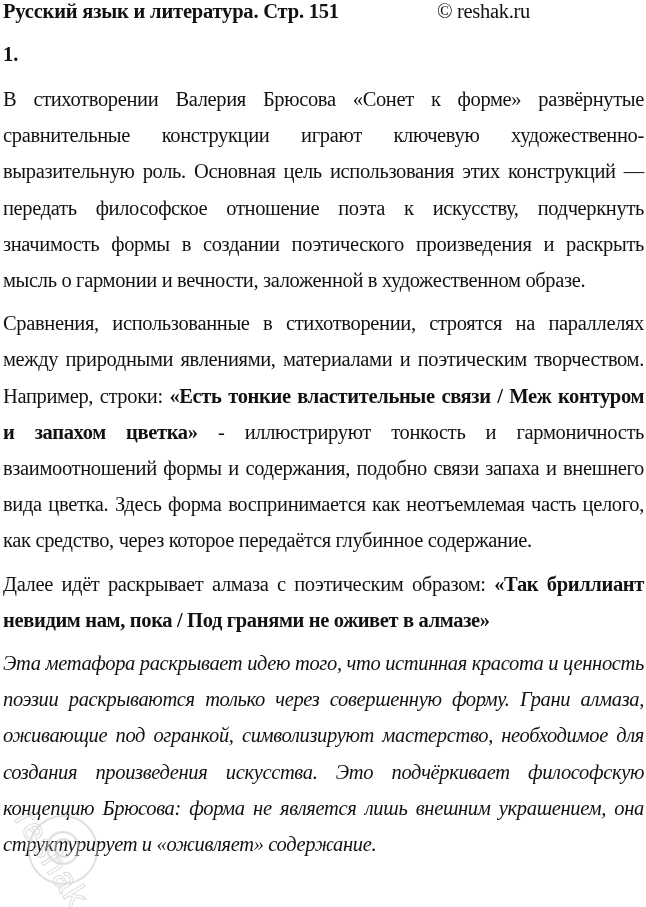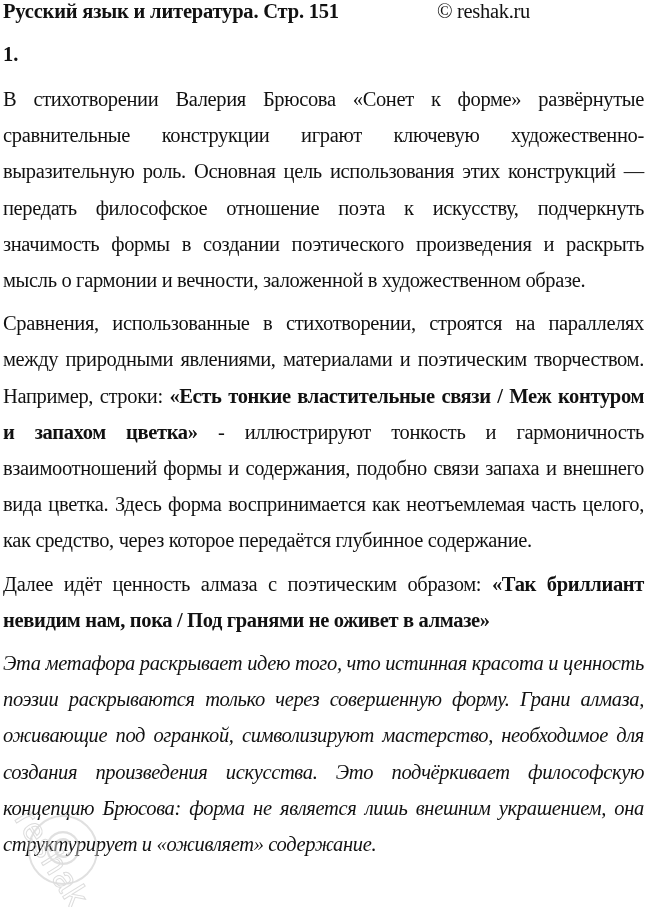--- a/index.html
+++ b/index.html
@@ -111,21 +111,21 @@
 
   <p class="para p1">
     <span>В стихотворении Валерия Брюсова «Сонет к форме» развёрнутые сравнительные конструкции играют ключевую художественно-выразительную роль. Основная цель использования этих конструкций — передать философское отношение поэта к искусству, подчеркнуть значимость формы в создании поэтического произведения и раскрыть мысль о гармонии и вечности, заложенной в художественном образе.</span>
   </p>
 
   <p class="para p2">
     <span>Сравнения, использованные в стихотворении, строятся на параллелях между природными явлениями, материалами и поэтическим творчеством. Например, строки: </span><span class="bold">«Есть тонкие властительные связи / Меж контуром и запахом цветка»</span><span> - иллюстрируют тонкость и гармоничность взаимоотношений формы и содержания, подобно связи запаха и внешнего вида цветка. Здесь форма воспринимается как неотъемлемая часть целого, как средство, через которое передаётся глубинное содержание.</span>
   </p>
 
   <p class="para p3">
-    <span>Далее идёт ценность алмаза с поэтическим образом: </span><span class="bold">«Так бриллиант невидим нам, пока / Под гранями не оживет в алмазе»</span>
+    <span>Далее идёт раскрывает алмаза с поэтическим образом: </span><span class="bold">«Так бриллиант невидим нам, пока / Под гранями не оживет в алмазе»</span>
   </p>
 
   <p class="para p4">
     <span>Эта метафора раскрывает идею того, что истинная красота и ценность поэзии раскрываются только через совершенную форму. Грани алмаза, оживающие под огранкой, символизируют мастерство, необходимое для создания произведения искусства. Это подчёркивает философскую концепцию Брюсова: форма не является лишь внешним украшением, она структурирует и «оживляет» содержание.</span>
   </p>
 </div>
 
 <div class="watermark">
   <div class="wm-circle">©</div>
   <div class="wm-text">reshak.ru</div>

